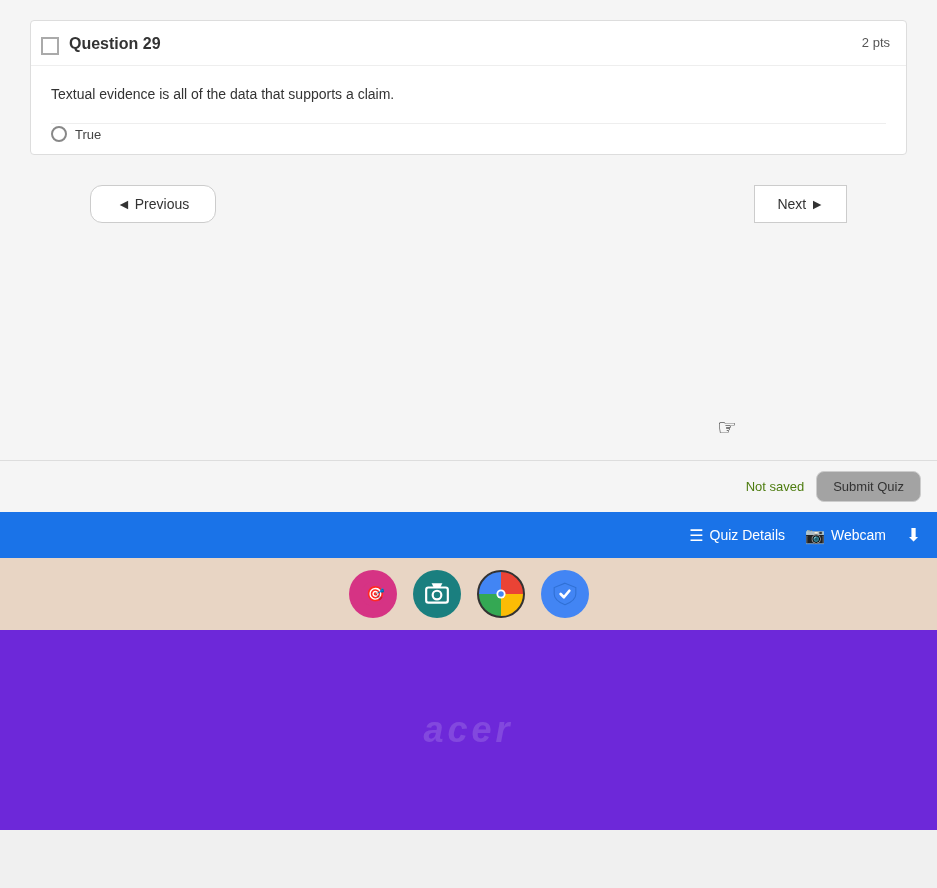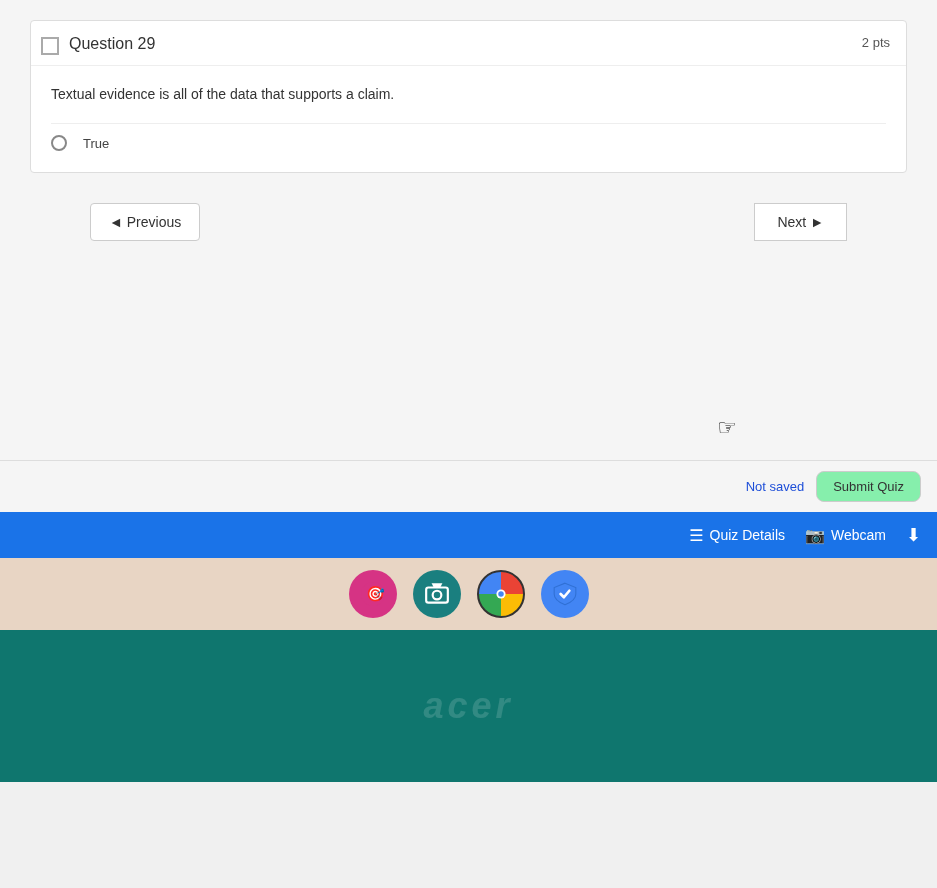--- a/index.html
+++ b/index.html
@@ -40,21 +40,21 @@
       width: 18px;
       height: 18px;
       border: 2px solid #aaa;
       background: #fff;
       flex-shrink: 0;
       margin-top: 2px;
     }
 
     .question-title {
       font-size: 16px;
-      font-weight: normal;
+      font-weight: bold;
       color: #333;
       flex: 1;
     }
 
     .question-points {
       font-size: 13px;
       color: #555;
       white-space: nowrap;
     }
 
@@ -65,22 +65,22 @@
     .question-text {
       font-size: 14px;
       color: #333;
       margin-bottom: 18px;
       line-height: 1.5;
     }
 
     .answer-option {
       display: flex;
       align-items: center;
-      gap: 16px;
-      padding: 11px 0;
+      gap: 8px;
+      padding: 2px 0;
       border-top: 1px solid #eee;
       cursor: pointer;
     }
 
     .answer-option:first-of-type {
       border-top: 1px solid #eee;
     }
 
     .radio-circle {
       width: 16px;
@@ -101,22 +101,22 @@
       display: flex;
       justify-content: space-between;
       align-items: center;
       padding: 0 60px;
       margin-bottom: 20px;
     }
 
     .btn-previous {
       background: #fff;
       border: 1px solid #ccc;
-      border-radius: 4px;
-      padding: 10px 18px;
+      border-radius: 12px;
+      padding: 10px 26px;
       font-size: 14px;
       color: #333;
       cursor: pointer;
       display: flex;
       align-items: center;
       gap: 6px;
     }
 
     .btn-next {
       background: #fff;
@@ -137,25 +137,25 @@
       border-top: 1px solid #ddd;
       display: flex;
       justify-content: flex-end;
       align-items: center;
       padding: 10px 16px;
       gap: 12px;
     }
 
     .not-saved-text {
       font-size: 13px;
-      color: #1d4ed8;
+      color: #4d7c0f;
     }
 
     .submit-quiz-btn {
-      background: #86efac;
+      background: #a3a3a3;
       border: 1px solid #ccc;
       border-radius: 8px;
       padding: 7px 16px;
       font-size: 13px;
       color: #333;
       cursor: pointer;
     }
 
     
     .blue-toolbar {
@@ -215,26 +215,26 @@
     .taskbar-icon-teal {
       background: #1a7f7f;
     }
 
     .taskbar-icon-shield {
       background: #4285f4;
     }
 
     
     .desktop-area {
-      background: #0f766e;
+      background: #6d28d9;
       flex: 1;
       display: flex;
       align-items: center;
       justify-content: center;
-      height: 152px;
+      height: 200px;
     }
 
     .acer-logo {
       font-size: 36px;
       font-weight: bold;
       color: rgba(255,255,255,0.15);
       letter-spacing: 4px;
       font-style: italic;
     }
 

